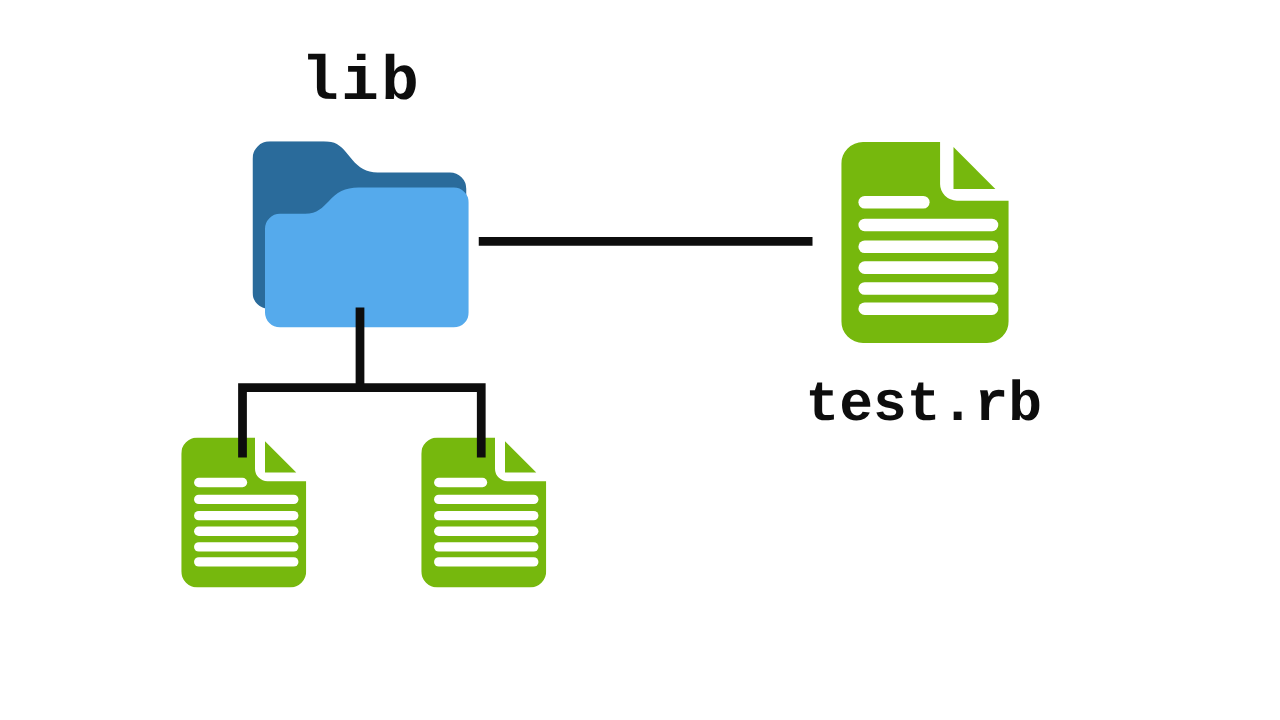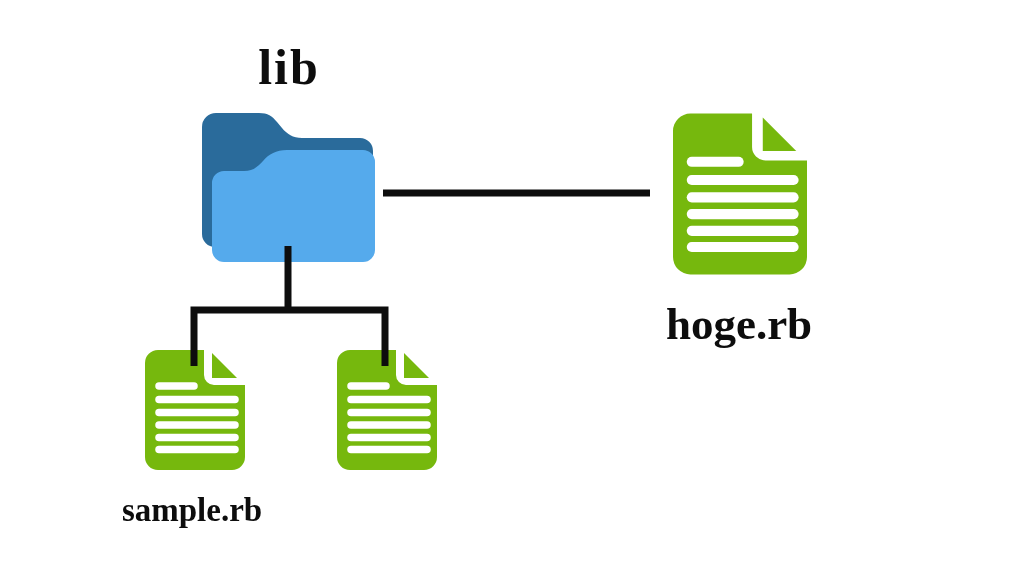--- a/index.html
+++ b/index.html
@@ -2,21 +2,21 @@
 <html><head>
 <meta charset="utf-8">
 <style>
   html, body { margin: 0; padding: 0; }
   .canvas {
     position: relative;
     width: 1024px;
     height: 576px;
     background: #ffffff;
     overflow: hidden;
-    font-family: Liberation Serif, serif;
+    font-family: Liberation Mono, monospace;
   }
   .abs { position: absolute; }
   .node-label {
     position: absolute;
     transform: translateX(-50%);
     font-weight: 700;
     color: #0d0d0d;
     white-space: nowrap;
     line-height: 1;
   }
@@ -52,35 +52,34 @@
     <path d="M67 3 V28 H92 Z" fill="#76b80d"></path>
     <g fill="none" stroke-width="7.5" stroke-linecap="round" stroke="#ffffff">
       <path d="M14 36 H49"></path>
         <path d="M14 49.5 H90"></path>
         <path d="M14 62.5 H90"></path>
       <path d="M14 75 H90"></path>
         <path d="M14 87.5 H90"></path>
         <path d="M14 99.5 H90"></path>
     </g>
   </svg>
-  <div class="node-label label-hoge">hoge.rb</div>
+  <div class="node-label label-hoge">test.rb</div>
 
   <svg class="abs icon-sample" viewBox="0 0 100 120" xmlns="http://www.w3.org/2000/svg">
     <path d="M13 0 H59 V25 A10 10 0 0 0 69 35 H100 V107 A13 13 0 0 1 87 120 H13 A13 13 0 0 1 0 107 V13 A13 13 0 0 1 13 0 Z" fill="#76b80d"></path>
     <path d="M67 3 V28 H92 Z" fill="#76b80d"></path>
     <g fill="none" stroke-width="7.5" stroke-linecap="round" stroke="#ffffff">
       <path d="M14 36 H49"></path>
         <path d="M14 49.5 H90"></path>
         <path d="M14 62.5 H90"></path>
       <path d="M14 75 H90"></path>
         <path d="M14 87.5 H90"></path>
         <path d="M14 99.5 H90"></path>
     </g>
   </svg>
-  <div class="node-label label-sample">sample.rb</div>
 
   <svg class="abs icon-test" viewBox="0 0 100 120" xmlns="http://www.w3.org/2000/svg">
     <path d="M13 0 H59 V25 A10 10 0 0 0 69 35 H100 V107 A13 13 0 0 1 87 120 H13 A13 13 0 0 1 0 107 V13 A13 13 0 0 1 13 0 Z" fill="#76b80d"></path>
     <path d="M67 3 V28 H92 Z" fill="#76b80d"></path>
     <g fill="none" stroke-width="7.5" stroke-linecap="round" stroke="#ffffff">
       <path d="M14 36 H49"></path>
         <path d="M14 49.5 H90"></path>
         <path d="M14 62.5 H90"></path>
       <path d="M14 75 H90"></path>
         <path d="M14 87.5 H90"></path>

